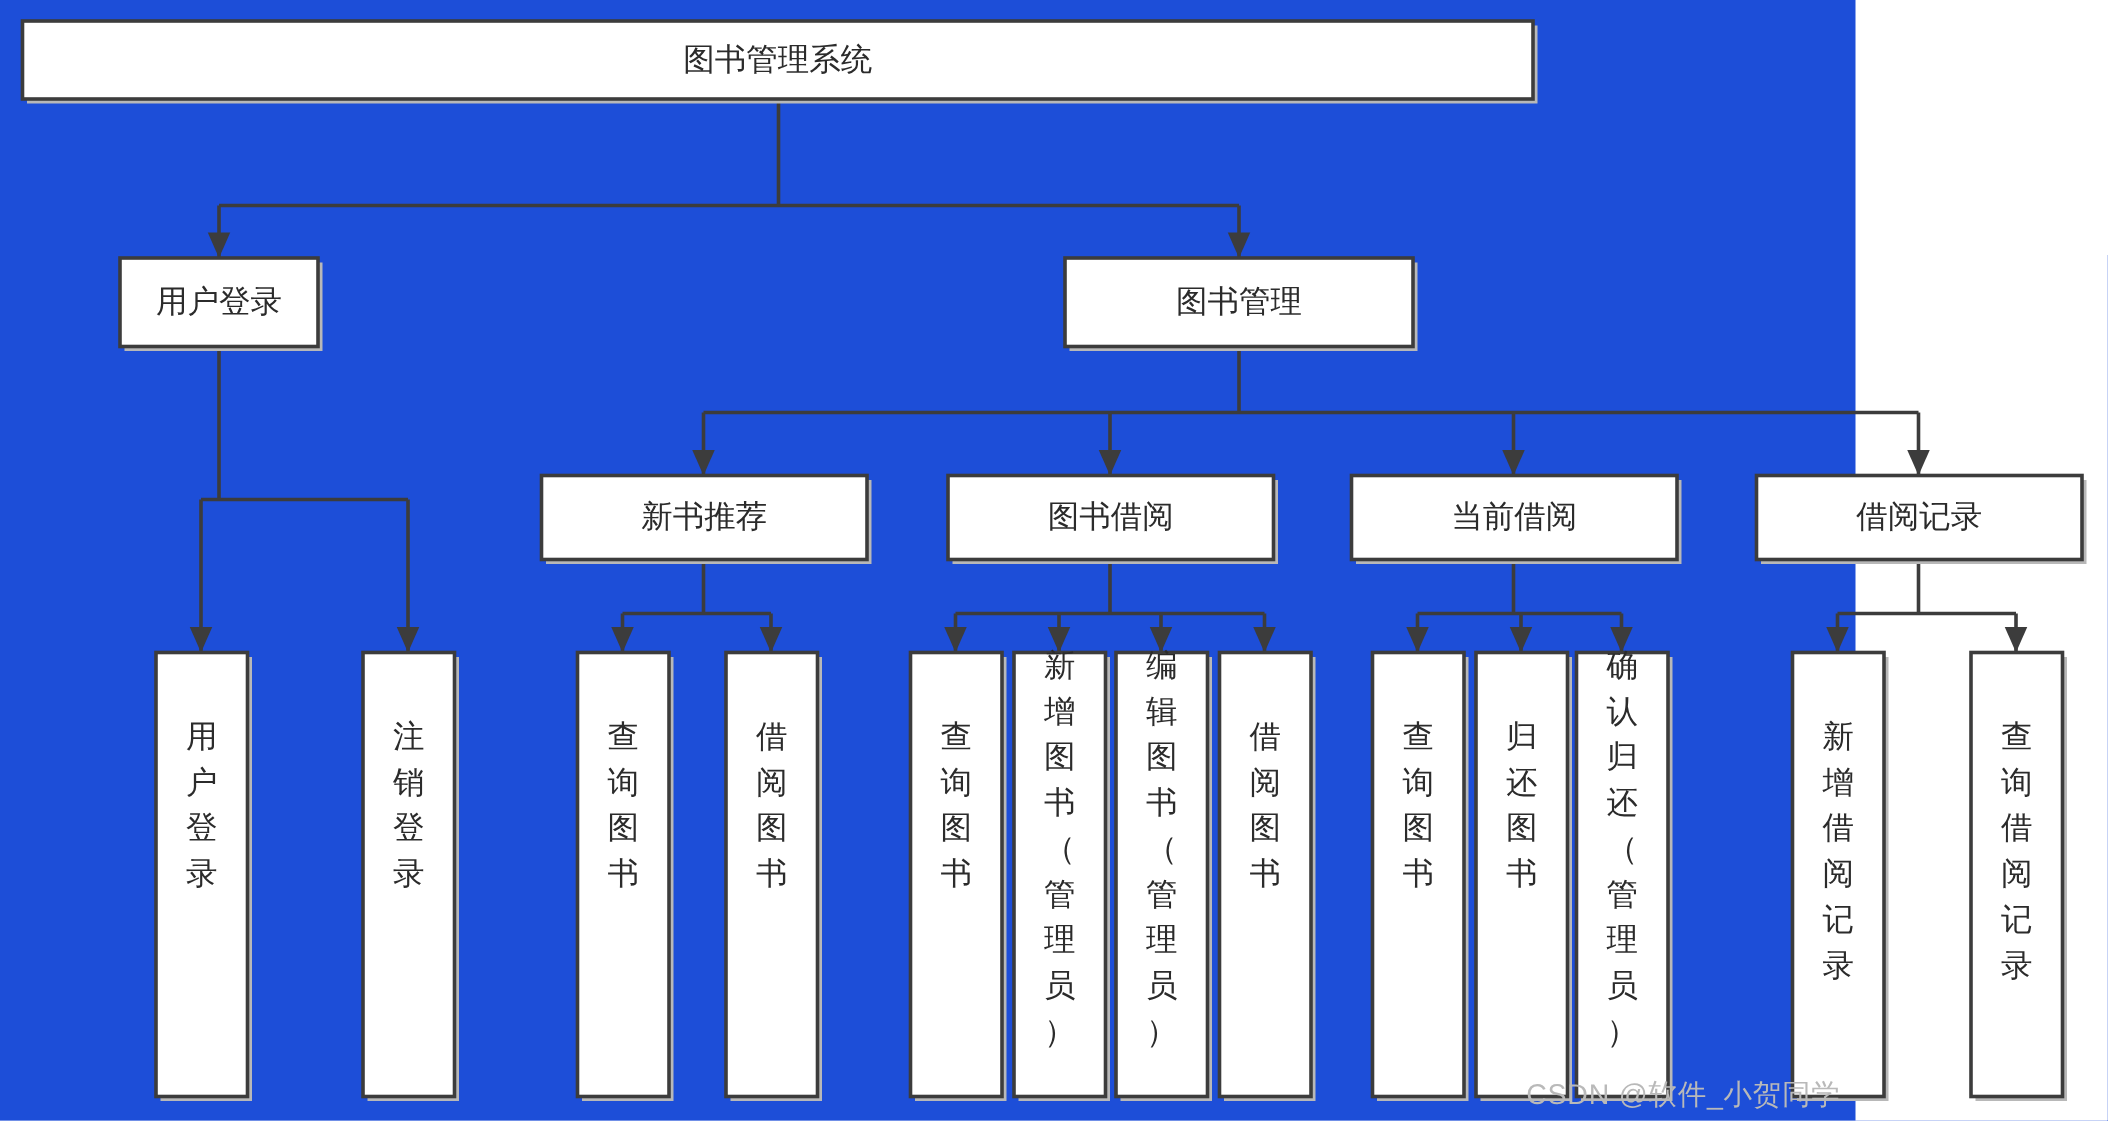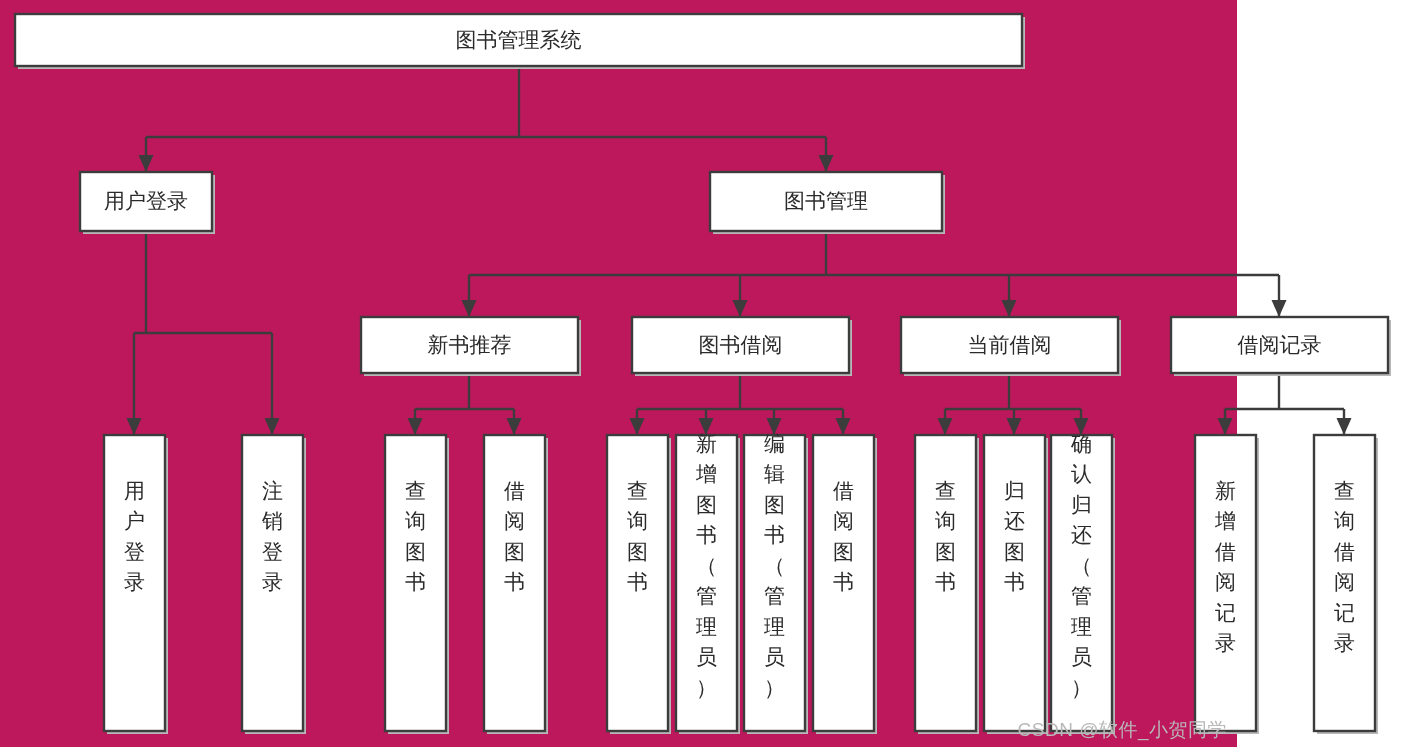--- a/index.html
+++ b/index.html
@@ -11,21 +11,21 @@
     font-family: "Liberation Sans", "DejaVu Sans", sans-serif;
     width: 1405px;
     height: 747px;
     overflow: hidden;
     position: relative;
   }
   #diagram-root {
     position: relative;
     width: 1237px;
     height: 747px;
-    background: #be185d;
+    background: #1d4ed8;
   }
   svg#flow {
     position: absolute;
     left: 0;
     top: 0;
     width: 1405px;
     height: 747px;
     display: block;
   }
   .node-box {

